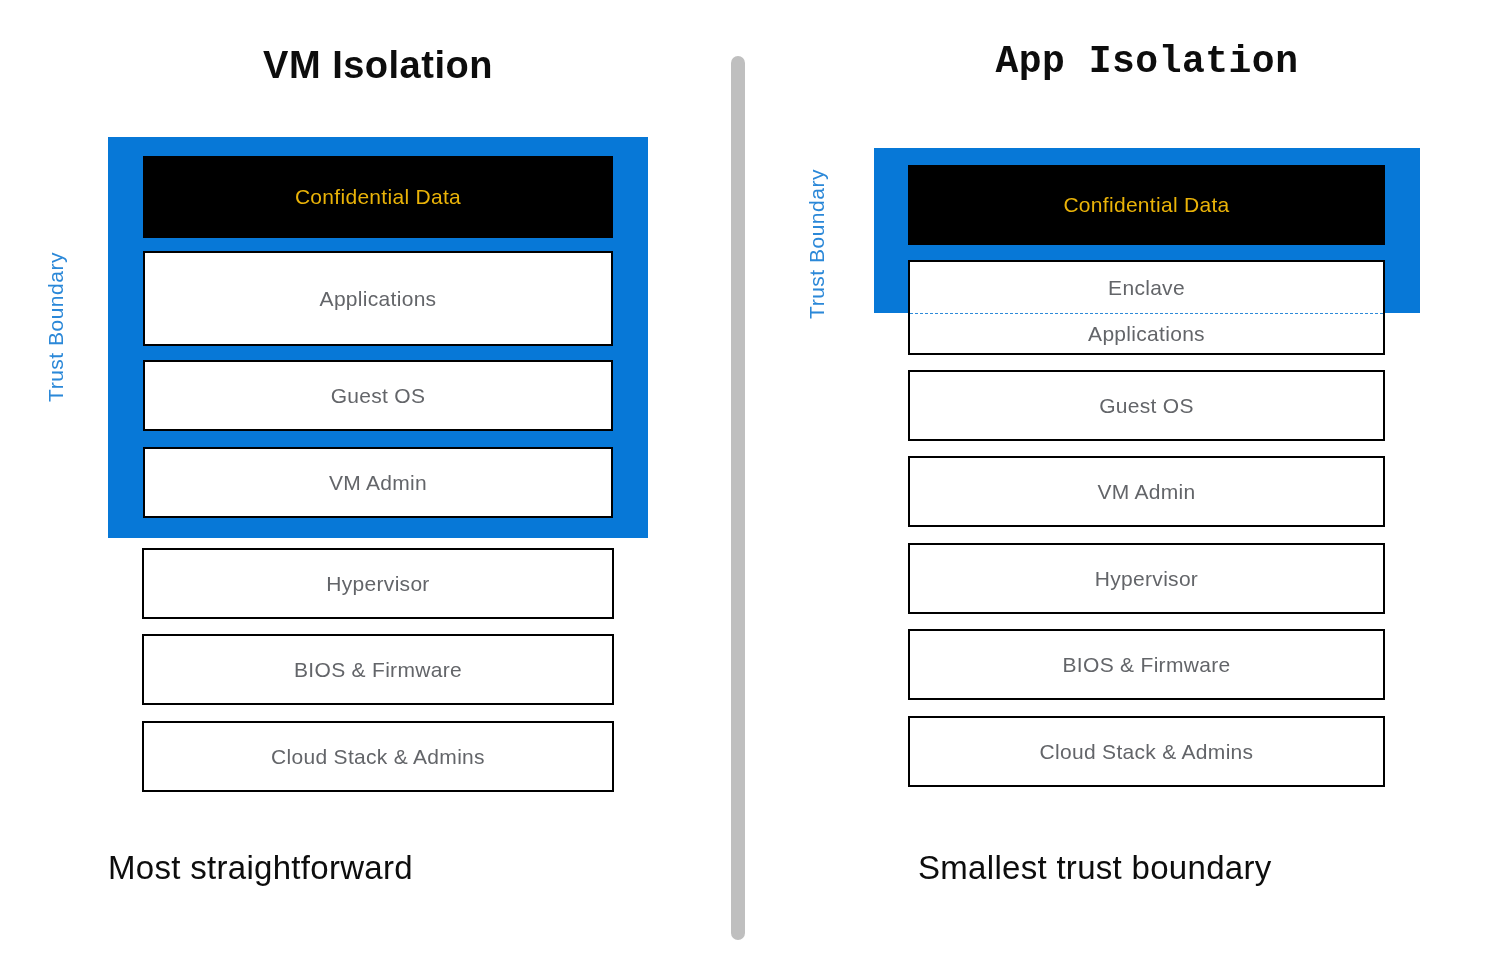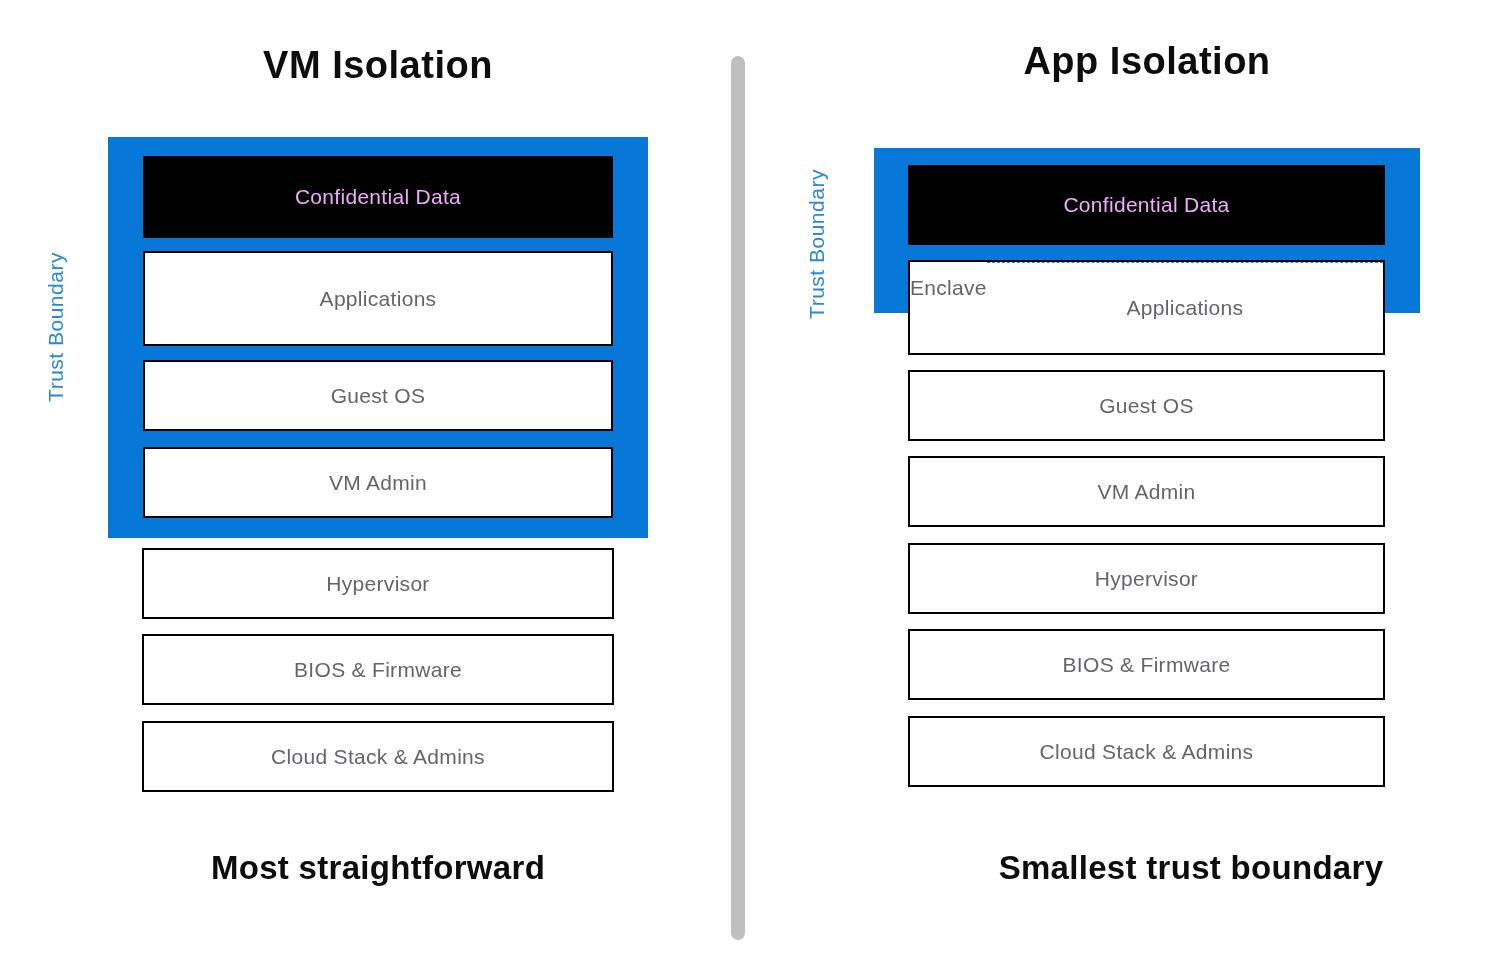--- a/index.html
+++ b/index.html
@@ -15,45 +15,45 @@
     font-size:38px;font-weight:700;color:#0d0d0d;
     text-align:center;letter-spacing:0.5px;
   }
   .boundary{background:#0778D7;}
   .stack-box{
     background:#ffffff;border:2px solid #000000;
     display:flex;align-items:center;justify-content:center;
     font-size:21px;color:#636569;letter-spacing:0.3px;
   }
   .black-box{
-    background:#000000;color:#f0abfc;border:none;
+    background:#000000;color:#eab308;border:none;
     display:flex;align-items:center;justify-content:center;
     font-size:21px;letter-spacing:0.3px;
   }
   .trust-label{
     color:#2B88D8;font-size:21px;letter-spacing:0.5px;
     white-space:nowrap;
     transform:translate(-50%,-50%) rotate(-90deg);
   }
   .enclave-box{
     background:#ffffff;border:2px solid #000000;
-    display:flex;flex-direction:row;
+    display:flex;flex-direction:column;
   }
   .enclave-top{
     height:51px;display:flex;align-items:center;justify-content:center;
     font-size:21px;color:#636569;letter-spacing:0.3px;
   }
   .enclave-bottom{
     flex:1;border-top:1px dashed #2E8BD9;
     display:flex;align-items:center;justify-content:center;
     font-size:21px;color:#636569;letter-spacing:0.3px;
   }
   .caption{
-    font-size:33px;font-weight:700;color:#0d0d0d;
-    text-align:center;line-height:44px;letter-spacing:0.3px;
+    font-size:33px;font-weight:400;color:#0d0d0d;
+    text-align:left;line-height:44px;letter-spacing:0.3px;
   }
   .divider{
     background:#BFBFBF;border-radius:7px;
   }
 </style>
 </head>
 <body>
 
 <div class="canvas">
 
@@ -76,21 +76,21 @@
   <div class="abs stack-box" style="left:142px;top:634px;width:472px;height:71px;">BIOS &amp; Firmware</div>
 
   <div class="abs stack-box" style="left:142px;top:721px;width:472px;height:71px;">Cloud Stack &amp; Admins</div>
 
   <div class="abs caption" style="left:108px;top:846px;width:540px;">
     <div>Most straightforward</div>
   </div>
 
   <div class="abs divider" style="left:731px;top:56px;width:14px;height:884px;"></div>
 
-  <div class="abs panel-title" style="left:874px;top:40px;width:546px;">App Isolation</div>
+  <div class="abs panel-title" style="left:874px;top:40px;width:546px;font-family:Liberation Mono, monospace;">App Isolation</div>
 
   <div class="abs trust-label" style="left:817px;top:244px;">Trust Boundary</div>
 
   <div class="abs boundary" style="left:874px;top:148px;width:546px;height:165px;"></div>
 
   <div class="abs black-box" style="left:908px;top:165px;width:477px;height:80px;">Confidential Data</div>
 
   <div class="abs enclave-box" style="left:908px;top:260px;width:477px;height:95px;">
     <div class="enclave-top">Enclave</div>
     <div class="enclave-bottom">Applications</div>

